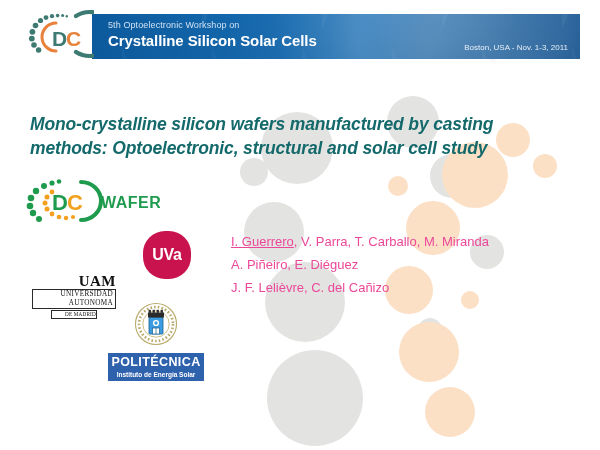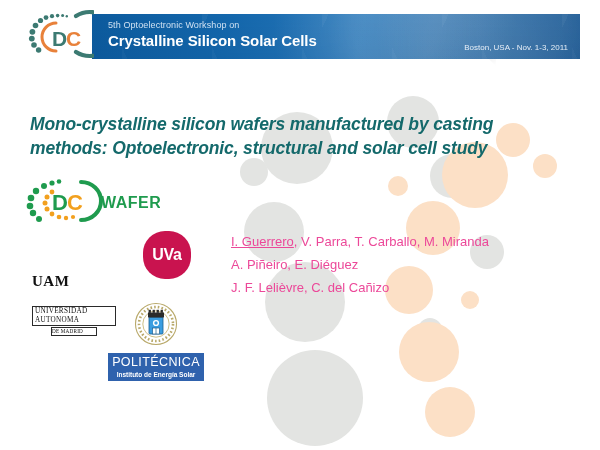--- a/index.html
+++ b/index.html
@@ -167,32 +167,32 @@
     font-weight: bold;
     letter-spacing: -.3px;
   }
 
   
   #uam-logo {
     position: absolute;
     left: 32px; top: 274px;
     width: 84px;
     z-index: 4;
-    text-align: left;
+    text-align: right;
     color: #111111;
   }
   #uam-mark {
     font-size: 15px;
     font-weight: bold;
     letter-spacing: .5px;
     line-height: 14px;
     font-family: "Liberation Serif", serif;
   }
   #uam-line1 {
-    margin-top: 18px;
+    margin-top: 1px;
     font-size: 7.2px;
     letter-spacing: .3px;
     border: 1px solid #2a2a2a;
     padding: 0 2px;
     line-height: 9px;
     font-family: "Liberation Serif", serif;
   }
   #uam-line2 {
     margin: 1px auto 0;
     width: 44px;
@@ -213,21 +213,21 @@
   }
   #upm-crest {
     width: 44px; height: 44px;
     margin: 0 auto;
   }
   #upm-bar {
     margin-top: 3px;
     background: #2f62ad;
     color: #ffffff;
     font-size: 12.5px;
-    font-weight: normal;
+    font-weight: bold;
     letter-spacing: .4px;
     line-height: 16px;
     padding: 1px 0 0;
   }
   #upm-sub {
     background: #2f62ad;
     color: #ffffff;
     font-size: 6.5px;
     font-weight: bold;
     line-height: 10px;

